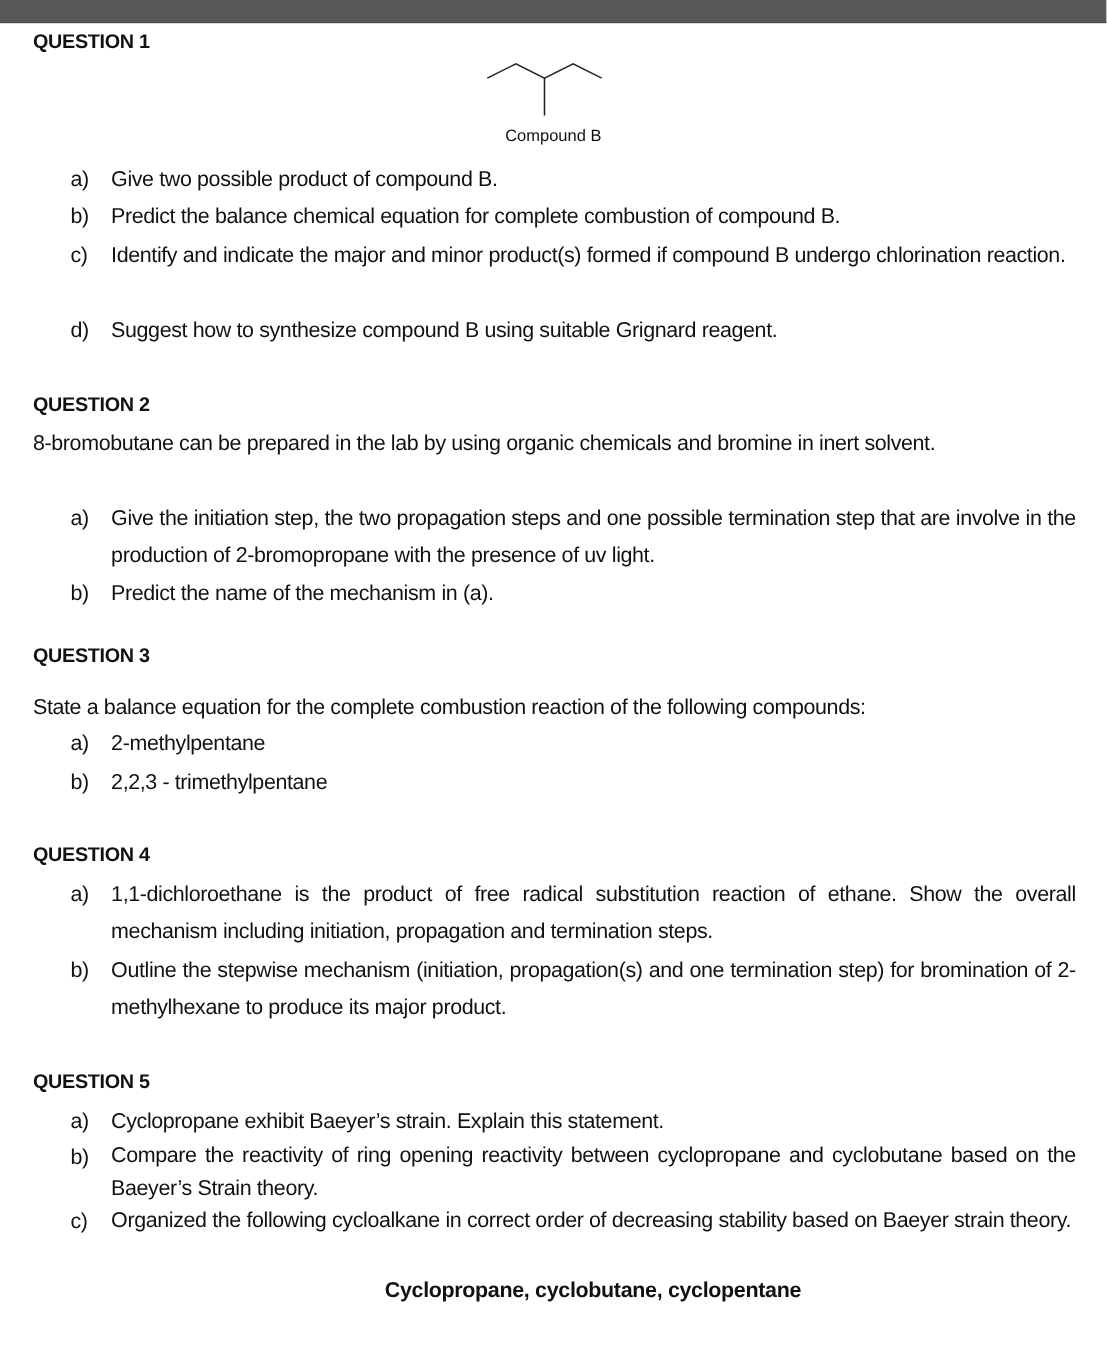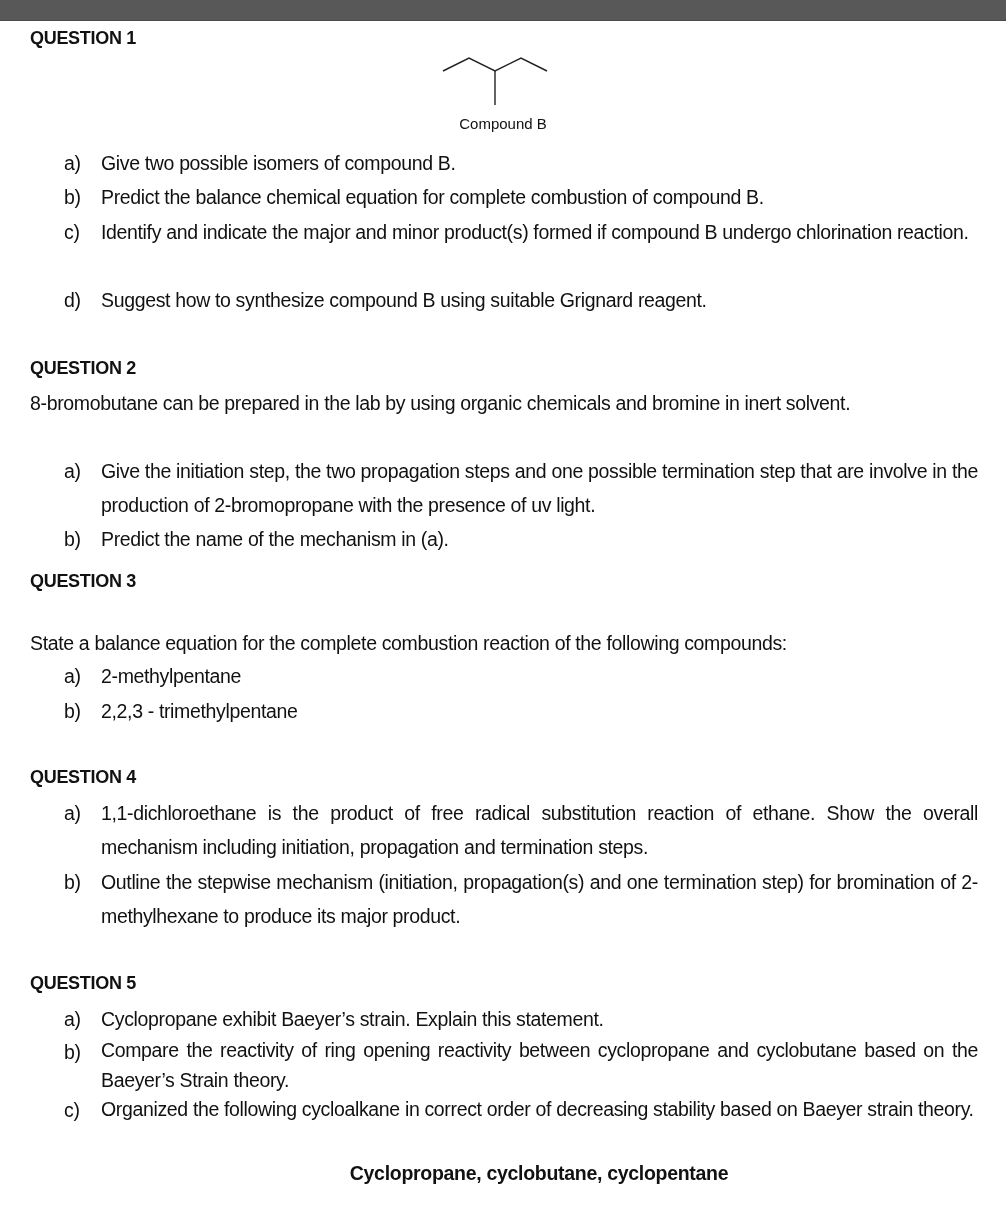--- a/index.html
+++ b/index.html
@@ -104,21 +104,21 @@
 
   <svg class="structure" width="120" height="52" viewBox="0 0 120 52">
     <polyline points="3,16 29,3 55,16 81,3 107,16" fill="none" stroke="#222" stroke-width="1.4"></polyline>
     <line x1="55" y1="16" x2="55" y2="50" stroke="#222" stroke-width="1.4"></line>
   </svg>
 
   <div class="compound-caption" style="top:115px;">Compound B</div>
 
   <div class="item" style="top:146px;">
     <span class="lbl">a)</span>
-    <span class="txt">Give two possible isomers of compound B.</span>
+    <span class="txt">Give two possible product of compound B.</span>
   </div>
   <div class="item" style="top:180px;">
     <span class="lbl">b)</span>
     <span class="txt">Predict the balance chemical equation for complete combustion of compound B.</span>
   </div>
   <div class="item" style="top:215px;">
     <span class="lbl">c)</span>
     <span class="txt justify-first">Identify and indicate the major and minor product(s) formed if compound B undergo chlorination reaction.</span>
   </div>
   <div class="item" style="top:283px;">
@@ -130,21 +130,21 @@
   <div class="para" style="top:386px;">8-bromobutane can be prepared in the lab by using organic chemicals and bromine in inert solvent.</div>
   <div class="item" style="top:454px;">
     <span class="lbl">a)</span>
     <span class="txt justify-first">Give the initiation step, the two propagation steps and one possible termination step that are involve in the production of 2-bromopropane with the presence of uv light.</span>
   </div>
   <div class="item" style="top:522px;">
     <span class="lbl">b)</span>
     <span class="txt">Predict the name of the mechanism in (a).</span>
   </div>
 
-  <div class="q-title" style="top:571px;">QUESTION 3</div>
+  <div class="q-title" style="top:586px;">QUESTION 3</div>
   <div class="para" style="top:626px;">State a balance equation for the complete combustion reaction of the following compounds:</div>
   <div class="item" style="top:659px;">
     <span class="lbl">a)</span>
     <span class="txt">2-methylpentane</span>
   </div>
   <div class="item" style="top:694px;">
     <span class="lbl">b)</span>
     <span class="txt">2,2,3 - trimethylpentane</span>
   </div>
 

